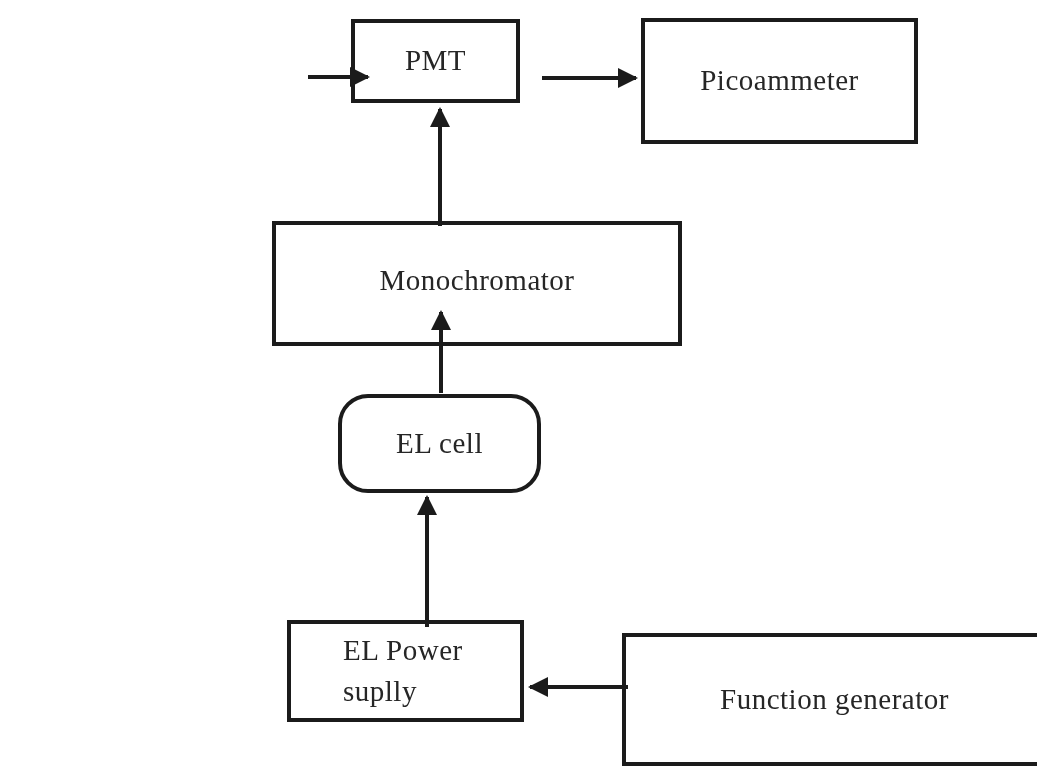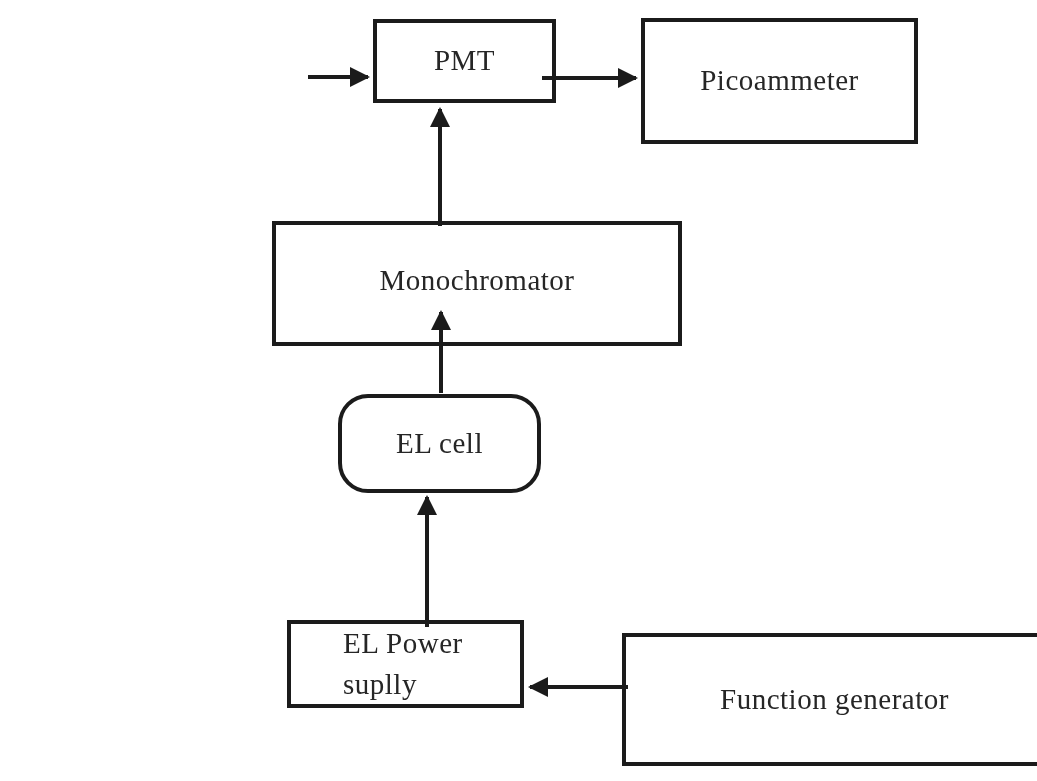--- a/index.html
+++ b/index.html
@@ -10,25 +10,25 @@
     color:#262626;
   }
   .node {
     position:absolute; box-sizing:border-box;
     border:4px solid #1b1b1b; background:#ffffff;
     display:flex; align-items:center;
     font-size:29px; line-height:1.42; letter-spacing:0.5px;
   }
   .centered { justify-content:center; text-align:center; }
   .n-hv      { left:4px;   top:19px;  width:304px; height:114px; padding:0 30px 0 38px; }
-  .n-pmt     { left:373px; top:19px;  width:183px; height:84px;align-items:center;  }
+  .n-pmt     { left:351px; top:19px;  width:169px; height:84px;align-items:center;  }
   .n-pico    { left:641px; top:18px;  width:277px; height:126px; }
   .n-mono    { left:272px; top:221px; width:410px; height:125px; padding-bottom:6px; }
   .n-elcell  { left:338px; top:394px; width:203px; height:99px;border-radius:30px;  }
-  .n-elpower { left:287px; top:620px; width:237px; height:88px; padding:0 30px 0 52px; }
+  .n-elpower { left:287px; top:620px; width:237px; height:102px; padding:0 30px 0 52px; }
   .n-funcgen { left:622px; top:633px; width:425px; height:133px; }
   .arrows {
     position:absolute; left:0; top:0; width:1037px; height:781px;
     pointer-events:none;
   }
   .arrows line { stroke:#1b1b1b; stroke-width:4; }
 </style>
 </head>
 <body>
 

